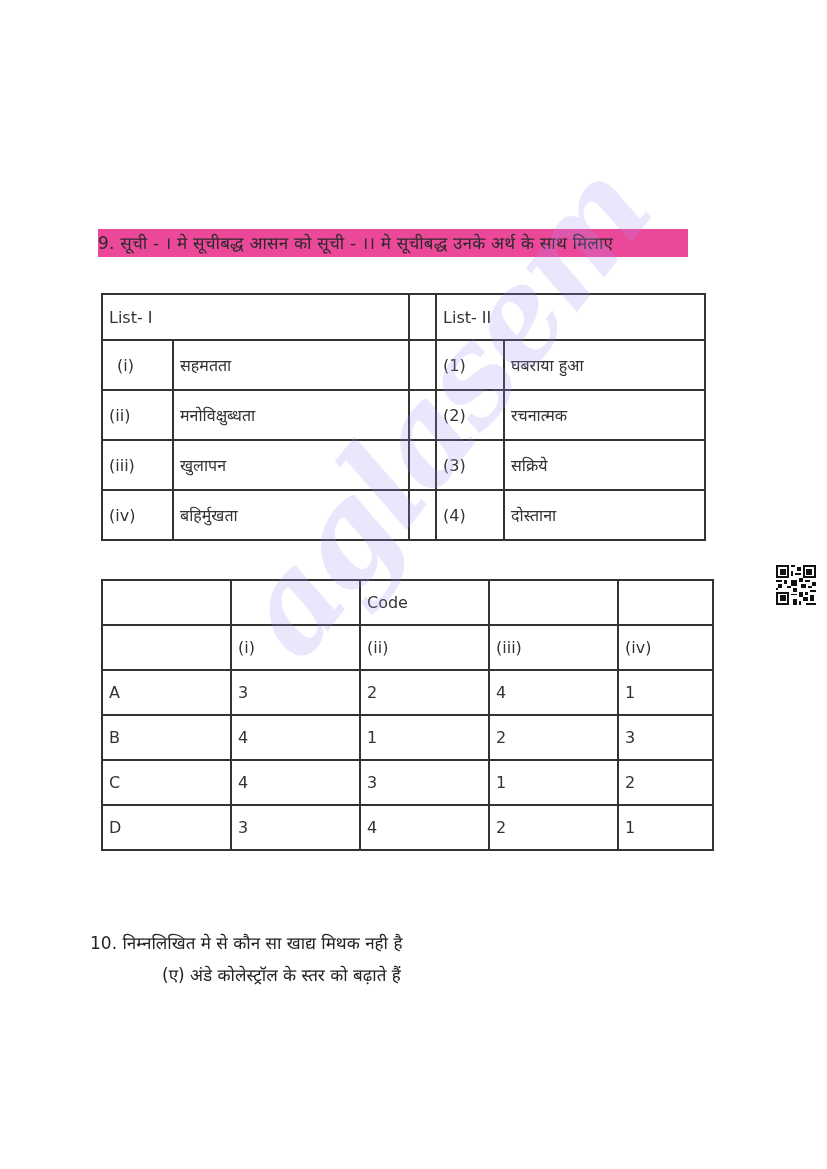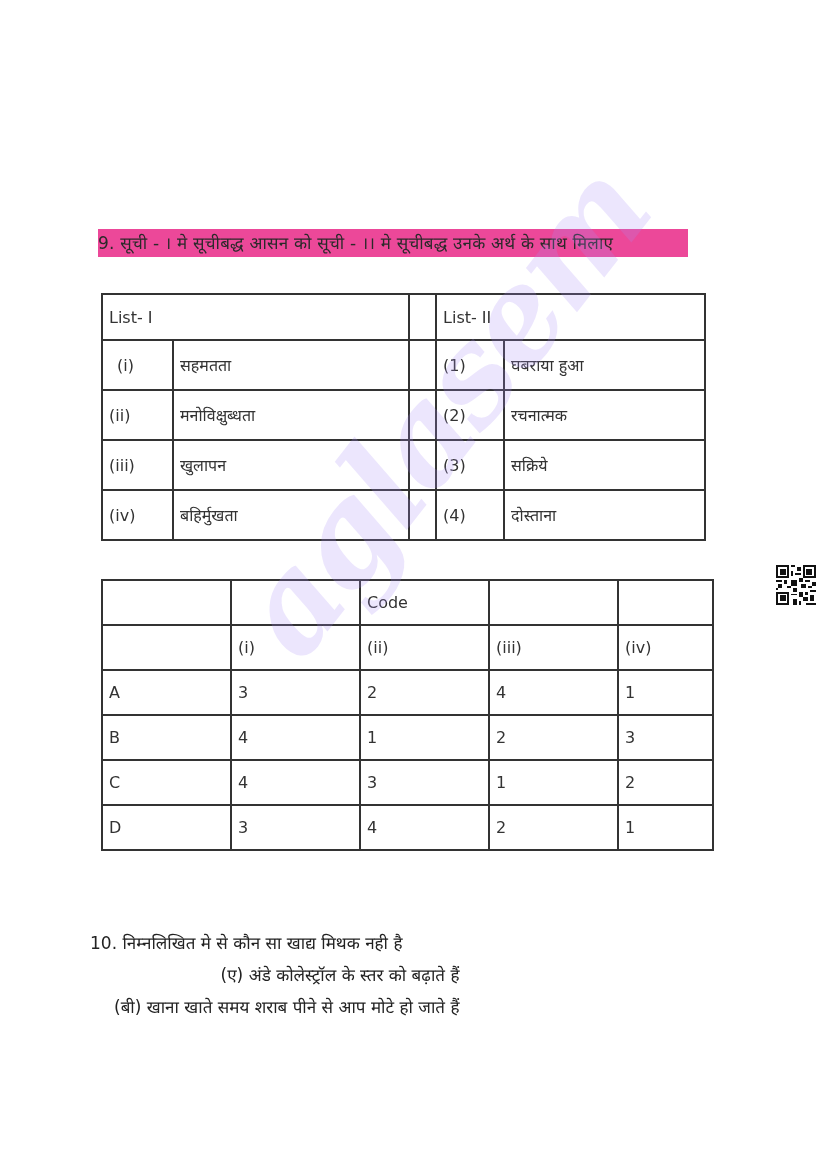--- a/index.html
+++ b/index.html
@@ -69,25 +69,24 @@
     .q10-title {
       line-height: 22px;
       white-space: nowrap;
     }
     .q10-options {
       margin: 0;
       padding: 0;
       list-style: none;
     }
     .q10-options li {
-      margin-left: 24px;
+      margin-left: 72px;
       margin-top: 10px;
       line-height: 22px;
       white-space: nowrap;
-      text-align: right;
     }
 
     .watermark {
       position: absolute;
       left: 205px;
       top: 590px;
       font-family: "DejaVu Serif", serif;
       font-style: italic;
       font-weight: bold;
       font-size: 130px;
@@ -254,15 +253,14 @@
     <rect x="18" y="16" width="2" height="3"></rect>
       <rect x="12" y="19" width="1" height="2"></rect>
     <rect x="16" y="20" width="5" height="1"></rect>
   </g>
 </svg>
 
 <div class="q10">
   <div class="q10-title">10. निम्नलिखित मे से कौन सा खाद्य मिथक नही है</div>
   <ul class="q10-options">
     <li>(ए) अंडे कोलेस्ट्रॉल के स्तर को बढ़ाते हैं</li>
-    <li>(बी) खाना खाते समय शराब पीने से आप मोटे हो जाते हैं</li>
   </ul>
 </div>
 
 </body></html>

